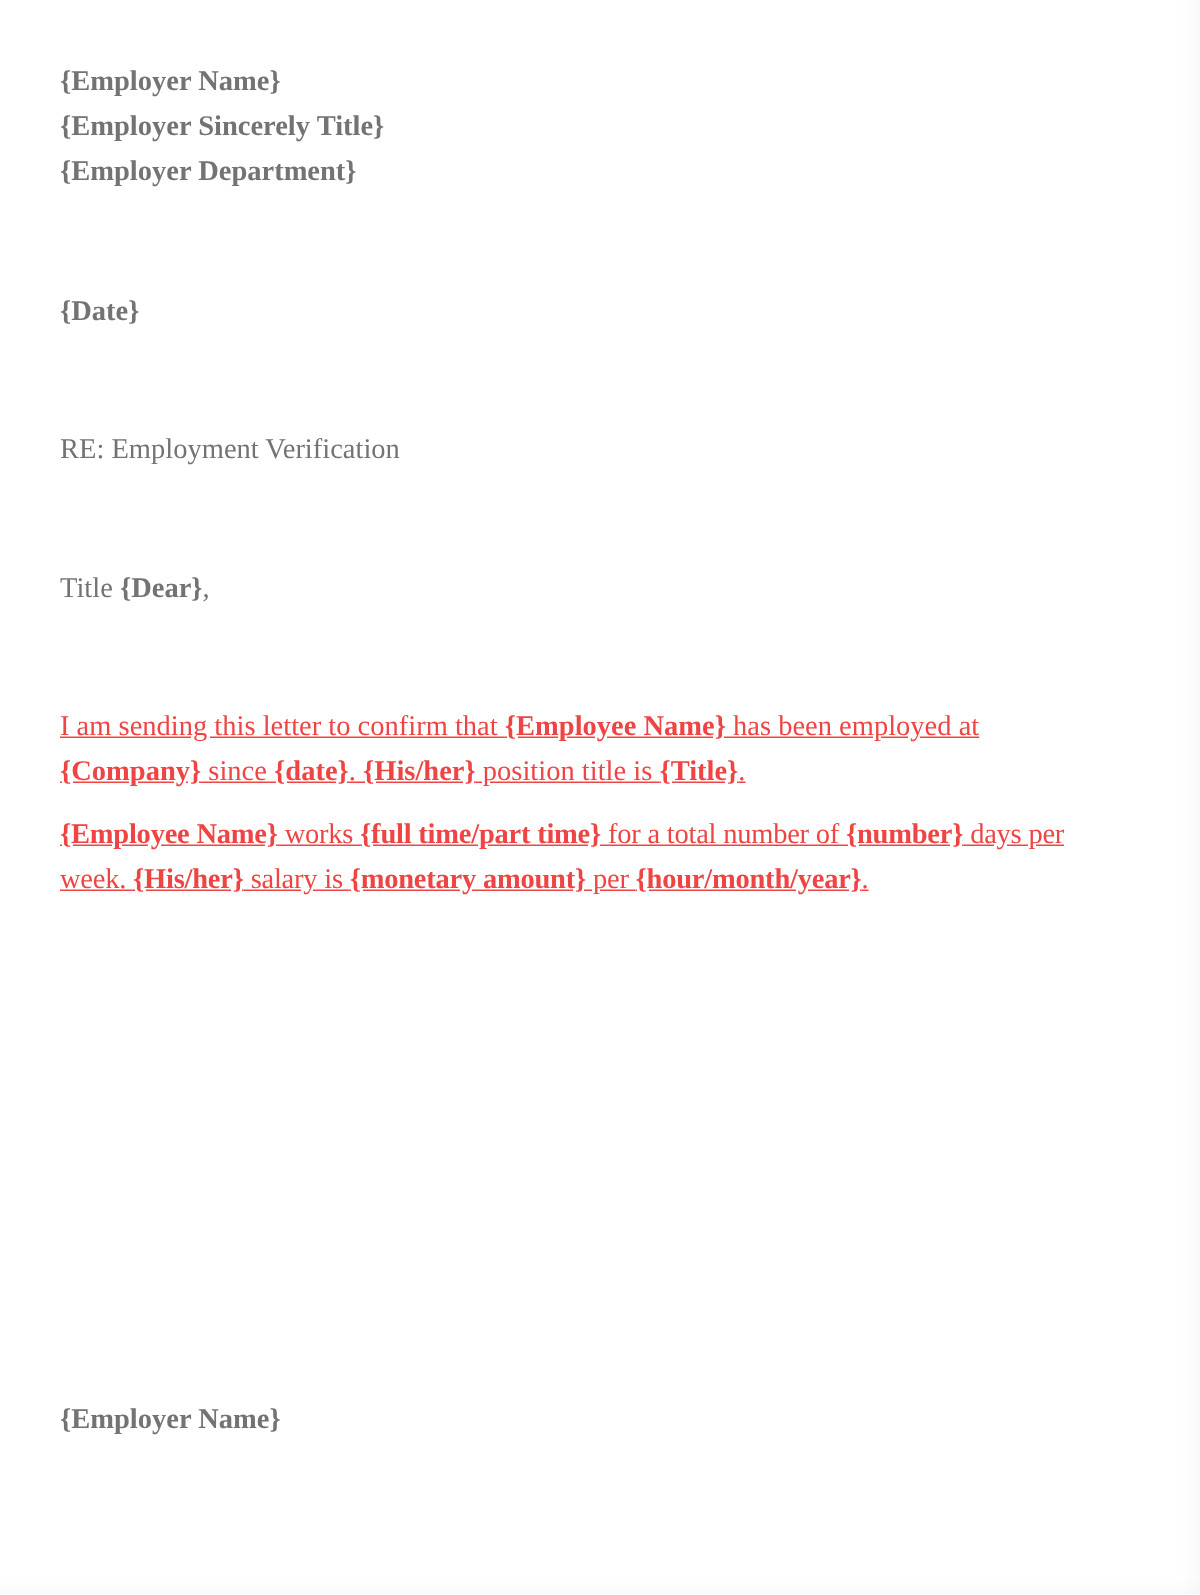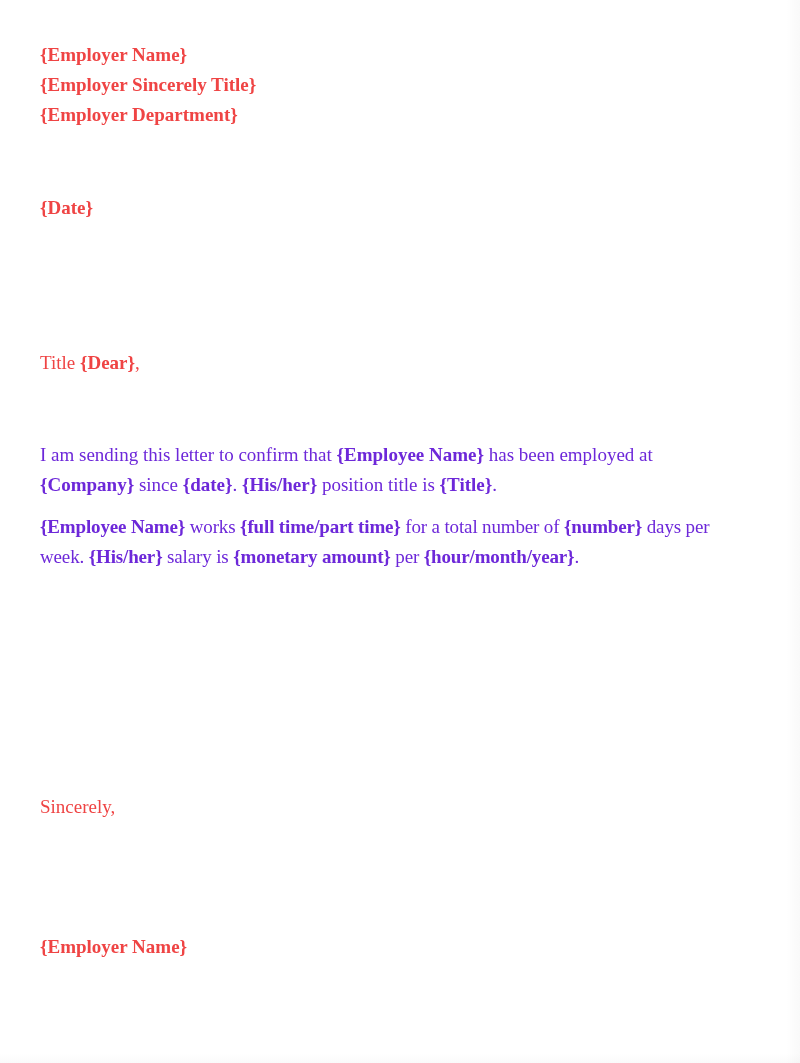--- a/index.html
+++ b/index.html
@@ -43,21 +43,21 @@
   .content {
     position: absolute;
     left: 40px;
     top: 40px;
     width: 700px;
   }
 
   .line {
     font-size: 19px;
     line-height: 30px;
-    color: #ef4444;
+    color: #737373;
     white-space: nowrap;
   }
   .ph {
     font-weight: bold;
   }
   .plain {
     font-weight: normal;
   }
 
   .block-letterhead { margin: 0; }
@@ -69,22 +69,23 @@
 
   .block-date .line { font-weight: bold; }
 
   .block-subject .line { font-weight: normal; }
 
   .block-salutation .line { font-weight: normal; }
 
   .para {
     font-size: 19px;
     line-height: 30px;
-    color: #6d28d9;
+    color: #ef4444;
     margin: 0;
+    text-decoration: underline;
   }
   .para-1 { width: 620px; }
   .para-2 {
     width: 706px;
     margin-top: 12px;
     letter-spacing: -0.15px;
   }
 
   .block-closing-note .line { font-weight: normal; }
   .block-signoff .line { font-weight: normal; }
@@ -104,41 +105,41 @@
     </div>
 
     <div class="spacer-lg"></div>
 
     <div class="block-date">
       <div class="line">{Date}</div>
     </div>
 
     <div class="spacer-md"></div>
 
+    <div class="block-subject">
+      <div class="line">RE: Employment Verification</div>
+    </div>
 
     <div class="spacer-sm"></div>
 
     <div class="block-salutation">
       <div class="line"><span class="plain">Title </span><span class="ph">{Dear}</span><span class="plain">,</span></div>
     </div>
 
     <div class="spacer-md"></div>
 
     <p class="para para-1"><span class="plain">I am sending this letter to confirm that </span><span class="ph">{Employee Name}</span><span class="plain"> has been employed at </span><span class="ph">{Company}</span><span class="plain"> since </span><span class="ph">{date}</span><span class="plain">. </span><span class="ph">{His/her}</span><span class="plain"> position title is </span><span class="ph">{Title}</span><span class="plain">.</span></p>
 
     <p class="para para-2"><span class="ph">{Employee Name}</span><span class="plain"> works </span><span class="ph">{full time/part time}</span><span class="plain"> for a total number of </span><span class="ph">{number}</span><span class="plain"> days per week. </span><span class="ph">{His/her}</span><span class="plain"> salary is </span><span class="ph">{monetary amount}</span><span class="plain"> per </span><span class="ph">{hour/month/year}</span><span class="plain">.</span></p>
 
     <div style="height:110px"></div>
 
 
     <div style="height:110px"></div>
 
-    <div class="block-signoff">
-      <div class="line">Sincerely,</div>
-    </div>
 
     <div style="height:110px"></div>
 
     <div class="block-signature">
       <div class="line">{Employer Name}</div>
     </div>
 
   </div>
 
   <div class="edge-shade"></div>

